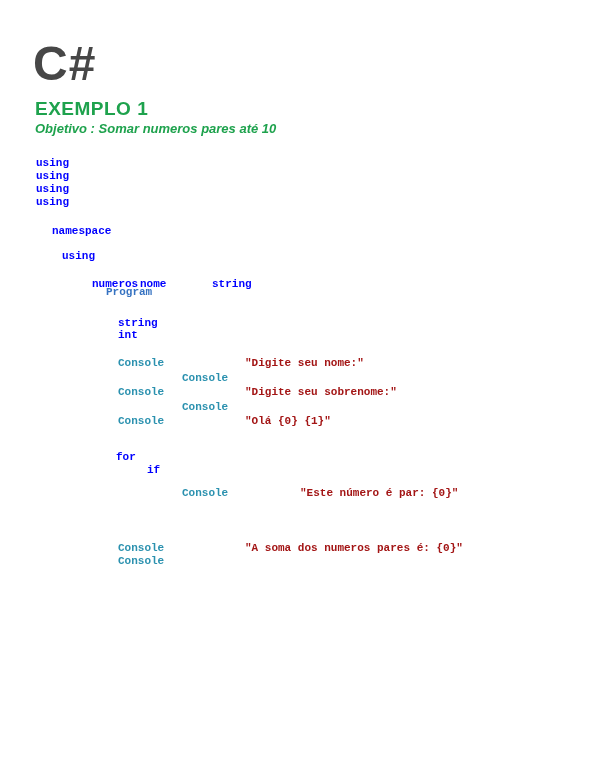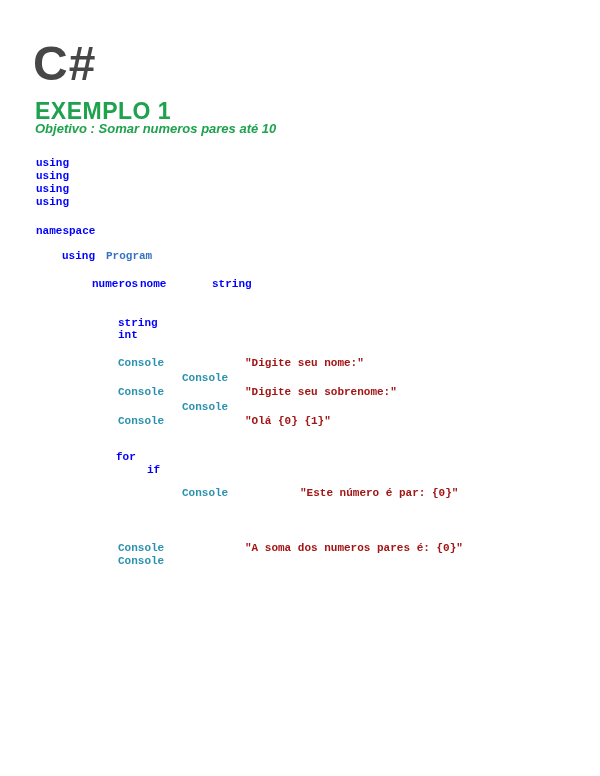--- a/index.html
+++ b/index.html
@@ -25,21 +25,21 @@
     font-weight: 900;
     letter-spacing: 1px;
     color: #474747;
     font-family: "Liberation Sans", sans-serif;
   }
   .heading {
     position: absolute;
     left: 35px;
     top: 99px;
     margin: 0;
-    font-size: 23px;
+    font-size: 19px;
     line-height: 1.1;
     font-weight: 900;
     letter-spacing: 0.5px;
     color: #1ea24d;
     font-family: "Liberation Sans", sans-serif;
   }
   .objective {
     position: absolute;
     left: 35px;
     top: 121px;
@@ -59,40 +59,40 @@
     font-family: "Liberation Mono", "DejaVu Sans Mono", monospace;
     font-size: 11px;
     font-weight: bold;
     line-height: 12px;
   }
   .tok {
     position: absolute;
     white-space: pre;
   }
   .kw { color: #0000ff; }   
-  .cn { color: #3572c1; }   
+  .cn { color: #3572c1; margin-top: 36px; }   
   .cr { color: #2b91af; }   
   .st { color: #a31515; }   
 </style>
 </head>
 <body>
 
 <div class="page">
 
   <h1 class="lang-title">C#</h1>
   <h2 class="heading">EXEMPLO 1</h2>
   <div class="objective">Objetivo : Somar numeros pares até 10</div>
 
   <div class="code">
     <span class="tok kw" style="left:36px;top:157px">using</span>
     <span class="tok kw" style="left:36px;top:170px">using</span>
     <span class="tok kw" style="left:36px;top:183px">using</span>
     <span class="tok kw" style="left:36px;top:196px">using</span>
 
-    <span class="tok kw" style="left:36px;top:225px">namespace</span>
+    <span class="tok kw" style="left:52px;top:225px">namespace</span>
 
     <span class="tok kw" style="left:62px;top:250px">using</span>
     <span class="tok cn" style="left:106px;top:250px">Program</span>
 
     <span class="tok kw" style="left:92px;top:278px">numeros</span>
     <span class="tok kw" style="left:140px;top:278px">nome</span>
     <span class="tok kw" style="left:212px;top:278px">string</span>
 
     <span class="tok kw" style="left:118px;top:317px">string</span>
     <span class="tok kw" style="left:118px;top:329px">int</span>

